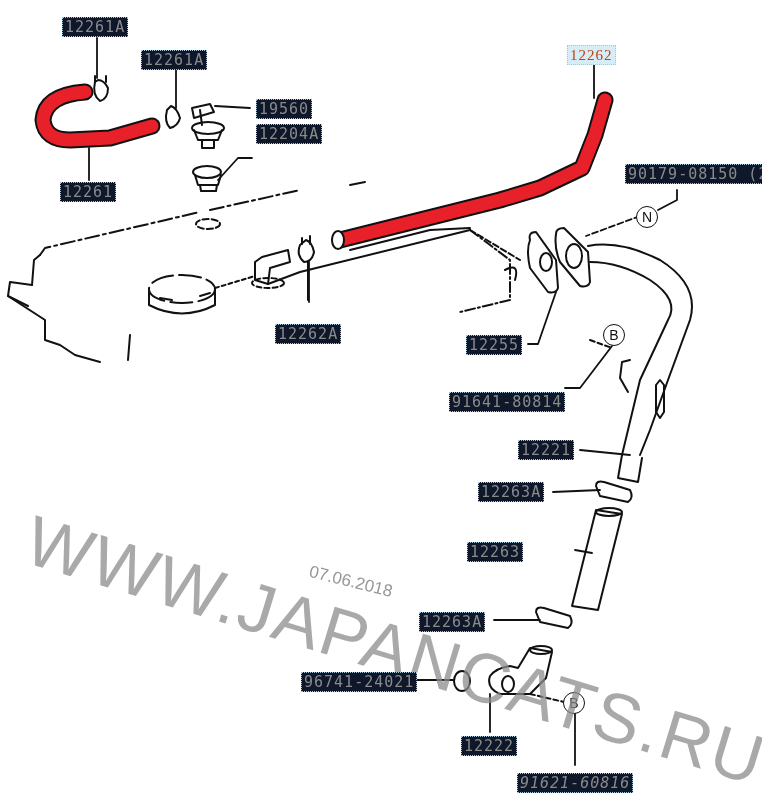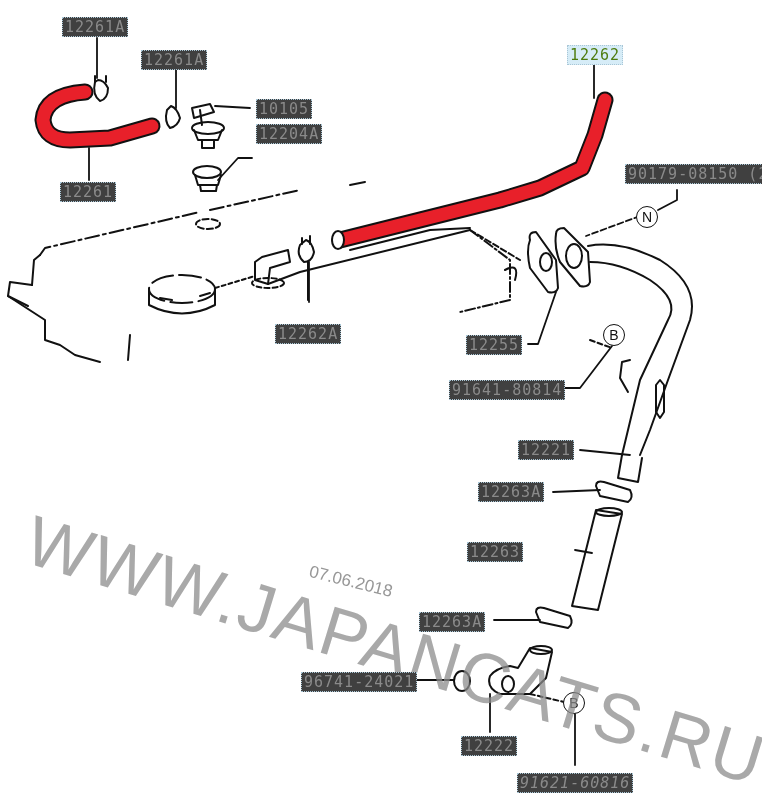--- a/index.html
+++ b/index.html
@@ -6,26 +6,26 @@
   body { width:762px; height:808px; position:relative; overflow:hidden; font-family:"DejaVu Sans Mono", monospace; }
   #canvas { position:absolute; left:0; top:0; width:762px; height:808px; }
   .label {
     position:absolute;
     font-family:"DejaVu Sans Mono", "Liberation Mono", monospace;
     font-size:15px;
     line-height:18px;
     color:#8a8a8a;
     border:1px dotted #a9c6d6;
     padding:0 2px;
-    background:#404040;
+    background:#0f172a;
     white-space:nowrap;
     cursor:pointer;
     letter-spacing:1px;
   }
-  .label.selected { background:#d6ecf7; color:#4d7c0f; }
+  .label.selected { background:#d6ecf7; color:#c2410c;font-family:Liberation Serif, serif; }
   .watermark {
     position:absolute; left:40px; top:500px;
     font-family:"Liberation Sans", sans-serif;
     font-size:70px; color:rgba(140,140,140,0.75);
     transform:rotate(17deg); transform-origin:left top;
     white-space:nowrap; letter-spacing:2px; pointer-events:none;
   }
   .wm-date {
     position:absolute; left:312px; top:562px;
     font-family:"Liberation Sans", sans-serif;
@@ -177,27 +177,27 @@
 
 <div class="callout" style="left:636px; top:206px;">N</div>
 <div class="callout" style="left:603px; top:324px;">B</div>
 <div class="callout" style="left:563px; top:692px;">B</div>
 
 <div class="watermark">WWW.JAPANCATS.RU</div>
 <div class="wm-date">07.06.2018</div>
 
 <div class="label" style="left:62px; top:17px;">12261A</div>
 <div class="label" style="left:141px; top:50px;">12261A</div>
-<div class="label" style="left:256px; top:99px;">10105</div>
+<div class="label" style="left:256px; top:99px;">19560</div>
 <div class="label" style="left:256px; top:124px;">12204A</div>
 <div class="label" style="left:60px; top:182px;text-align:right;">12261</div>
 <div class="label selected" style="left:567px; top:45px;">12262</div>
 <div class="label" style="left:625px; top:164px;">90179-08150 (2)</div>
 <div class="label" style="left:275px; top:324px;">12262A</div>
 <div class="label" style="left:466px; top:335px;">12255</div>
-<div class="label" style="left:449px; top:380px;text-align:right;">91641-80814</div>
+<div class="label" style="left:449px; top:392px;text-align:right;">91641-80814</div>
 <div class="label" style="left:518px; top:440px;">12221</div>
 <div class="label" style="left:478px; top:482px;">12263A</div>
 <div class="label" style="left:467px; top:542px;">12263</div>
 <div class="label" style="left:419px; top:612px;">12263A</div>
 <div class="label" style="left:301px; top:672px;">96741-24021</div>
 <div class="label" style="left:461px; top:736px;">12222</div>
 <div class="label" style="left:517px; top:773px;font-style:italic;">91621-60816</div>
 
 </body></html>

